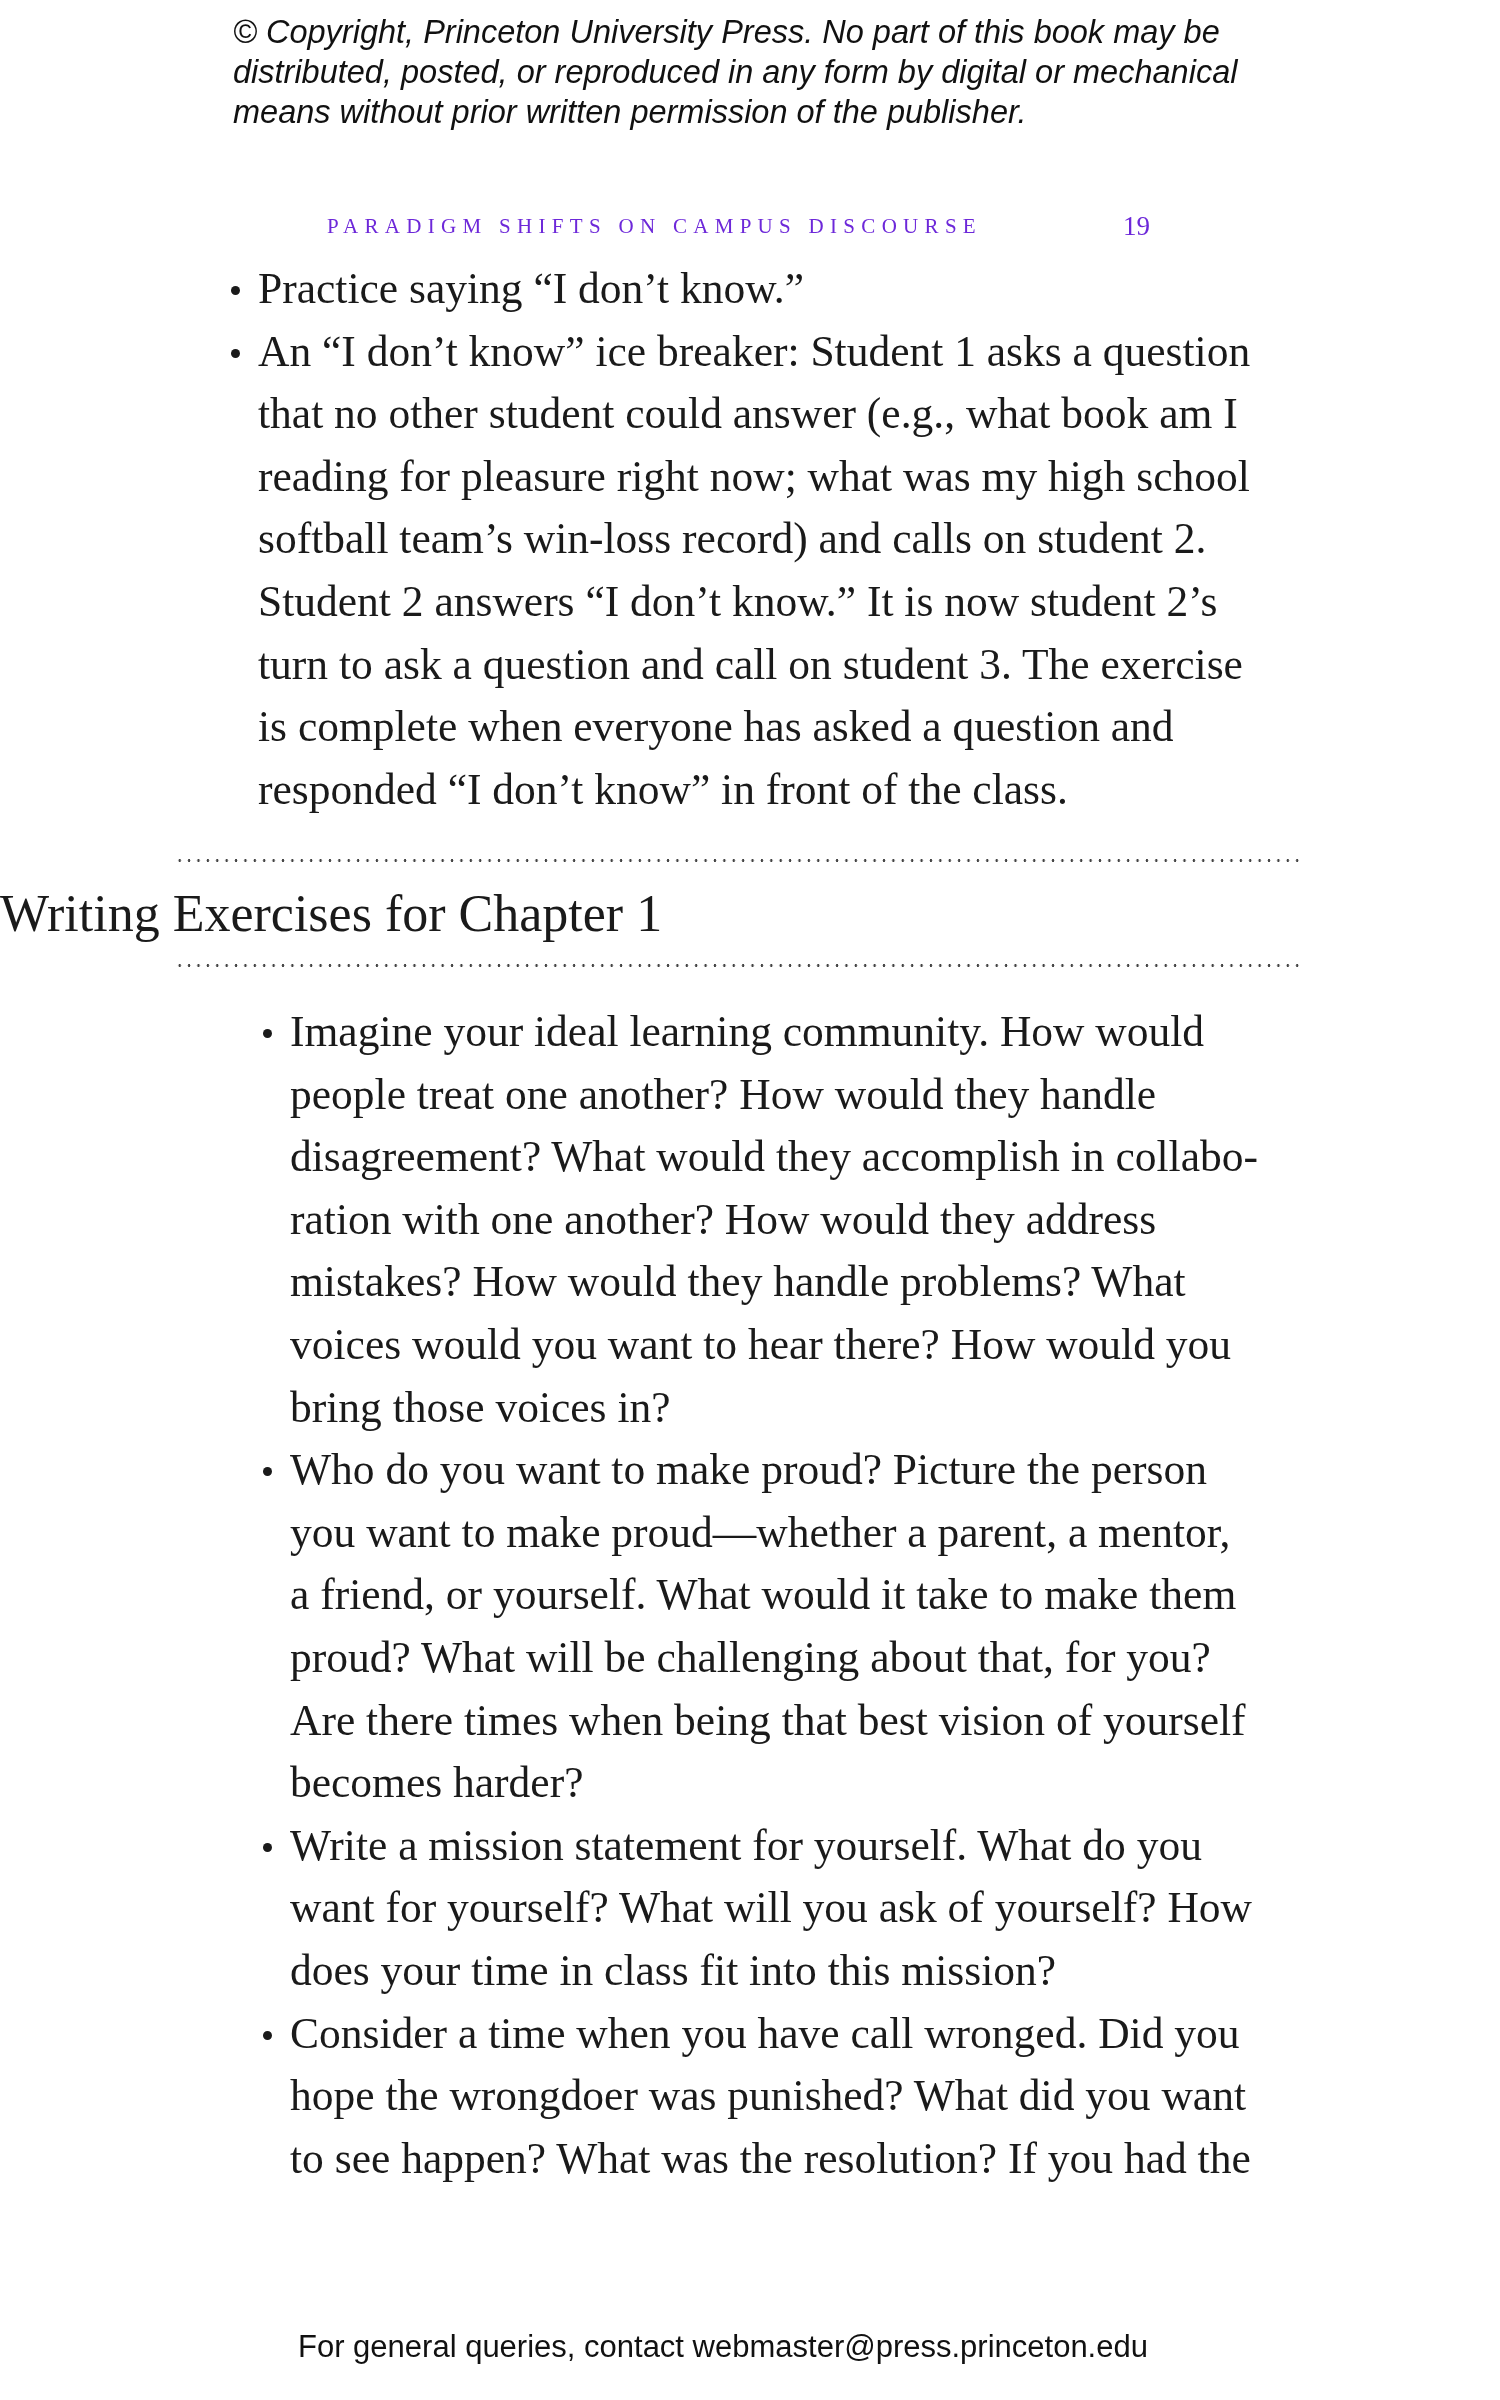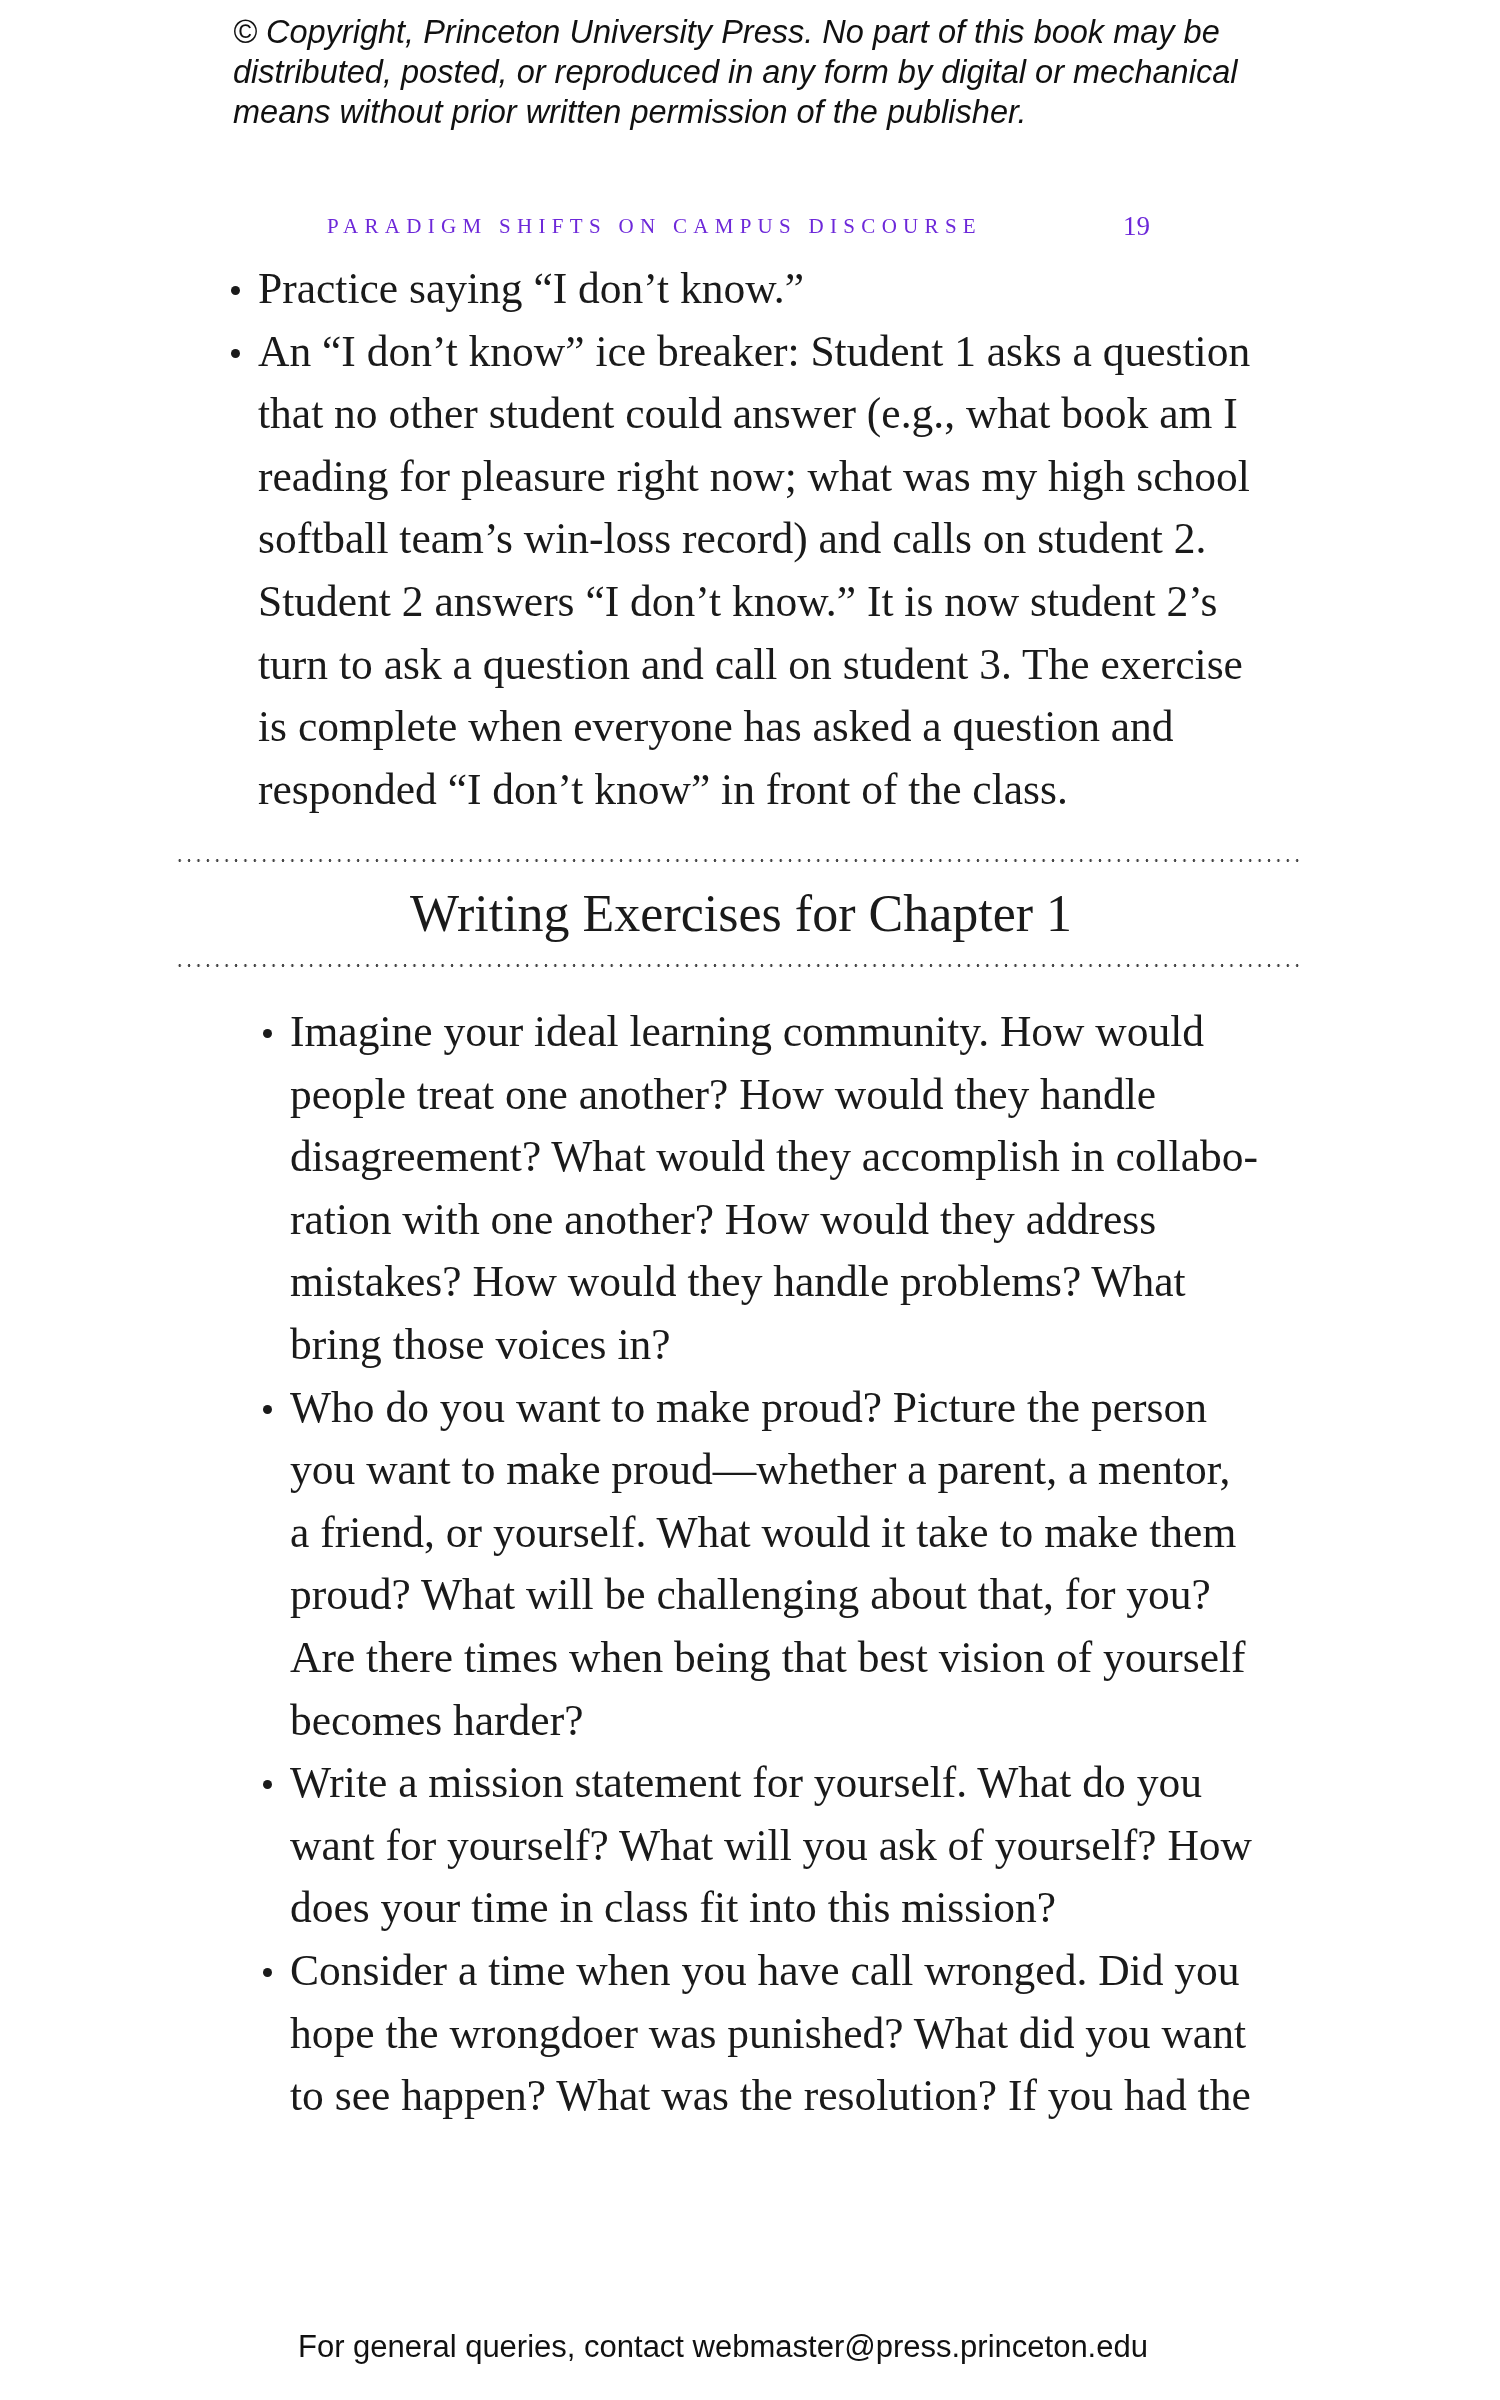--- a/index.html
+++ b/index.html
@@ -24,21 +24,21 @@
   .bullet-list .line { display: block; white-space: nowrap; height: 62.6px; line-height: 62.6px; }
   .bullet-dot {
     position: absolute; left: 231px; width: 9px; height: 9px; border-radius: 50%; background: #1a1a1a;
   }
   .rule {
     position: absolute; left: 175px; width: 1127px; height: 3px;
     background-image: radial-gradient(circle, #444 1.2px, transparent 1.5px);
     background-size: 9.4px 3px; background-repeat: repeat-x;
   }
   .section-heading {
-    position: absolute; left: 0; width: 1482px; top: 886px; text-align: center;
+    position: absolute; left: 0; width: 1482px; top: 886px; text-align: left;
     font-family: "Liberation Serif", serif; font-size: 52px; line-height: 56px; color: #1a1a1a; white-space: nowrap;
   }
   .footer {
     position: absolute; left: 298px; top: 2328px; white-space: nowrap;
     font-family: "Liberation Sans", sans-serif; font-size: 31px; line-height: 38px; color: #111;
   }
 </style>
 </head>
 <body>
 
@@ -76,20 +76,21 @@
 <div class="rule" style="top:964px;"></div>
 
 <ul class="bullet-list body-text" style="top:1000px;margin-left:32px;">
   <li>
     <span class="bullet-dot" style="top:29px;"></span>
     <span class="line">Imagine your ideal learning community. How would</span>
     <span class="line">people treat one another? How would they handle</span>
     <span class="line">disagreement? What would they accomplish in collabo-</span>
     <span class="line">ration with one another? How would they address</span>
     <span class="line">mistakes? How would they handle problems? What</span>
+    <span class="line">voices would you want to hear there? How would you</span>
     <span class="line">bring those voices in?</span>
   </li>
   <li>
     <span class="bullet-dot" style="top:29px;"></span>
     <span class="line">Who do you want to make proud? Picture the person</span>
     <span class="line">you want to make proud—whether a parent, a mentor,</span>
     <span class="line">a friend, or yourself. What would it take to make them</span>
     <span class="line">proud? What will be challenging about that, for you?</span>
     <span class="line">Are there times when being that best vision of yourself</span>
     <span class="line">becomes harder?</span>

